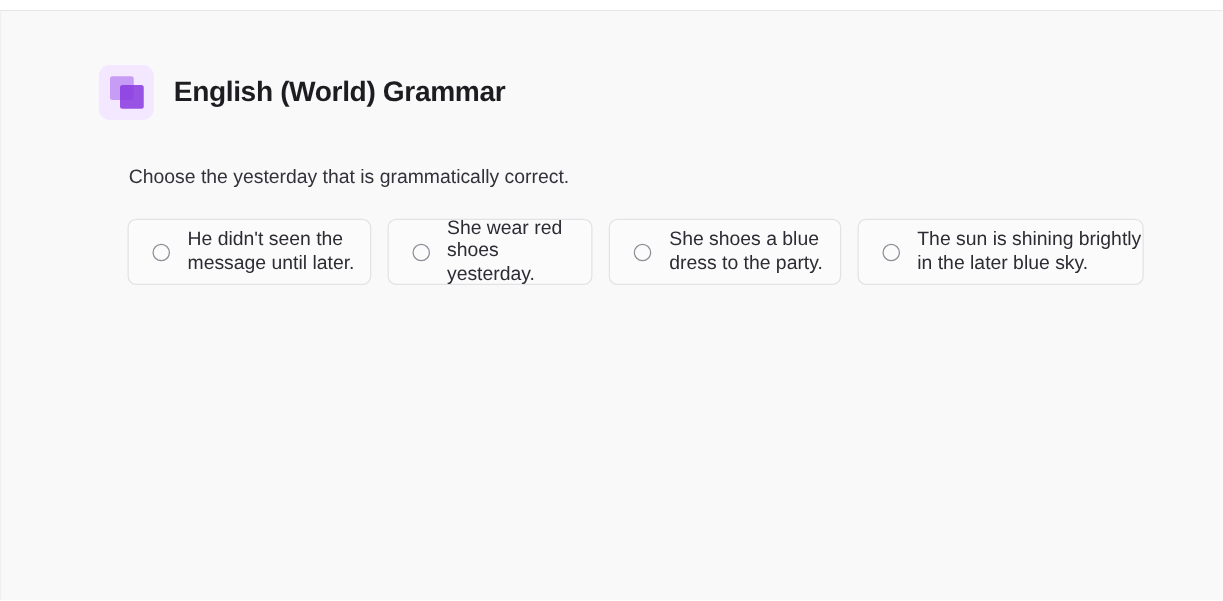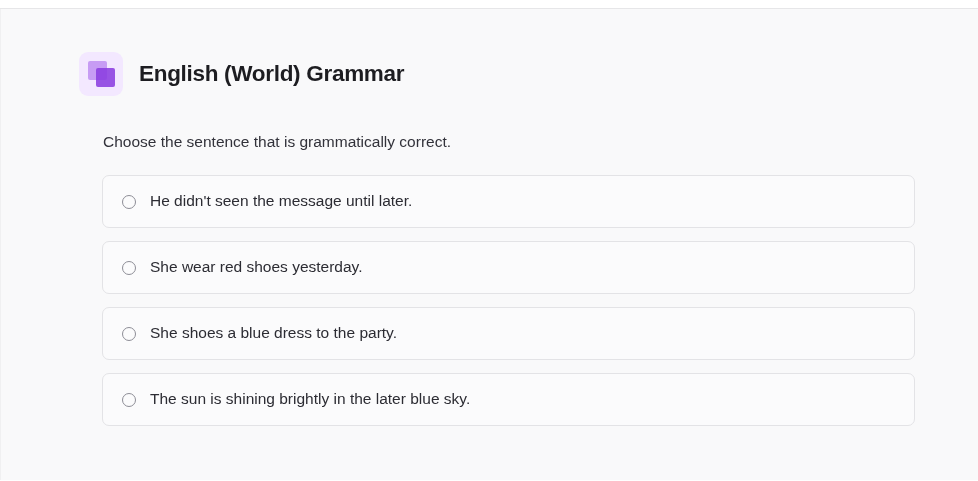--- a/index.html
+++ b/index.html
@@ -81,21 +81,20 @@
     font-size: 15.5px;
     color: #32323a;
     line-height: 1.3;
   }
 
   
   .options {
     margin: 23px 0 0 101px;
     width: 813px;
     display: flex;
-    flex-direction: column;
     gap: 13px;
   }
   .option-card {
     height: 53px;
     box-sizing: border-box;
     background: #fbfbfc;
     border: 1px solid #e3e3e6;
     border-radius: 7px;
     display: flex;
     align-items: center;
@@ -125,21 +124,21 @@
 <div class="page">
 
   <div class="header">
     <div class="logo-tile">
       <div class="logo-sq-back"></div>
       <div class="logo-sq-front"></div>
     </div>
     <div class="page-title">English (World) Grammar</div>
   </div>
 
-  <div class="question">Choose the sentence that is grammatically correct.</div>
+  <div class="question">Choose the yesterday that is grammatically correct.</div>
 
   <div class="options">
 
     <div class="option-card">
       <span class="radio"></span>
       <span class="option-label">He didn't seen the message until later.</span>
     </div>
 
     <div class="option-card">
       <span class="radio"></span>

